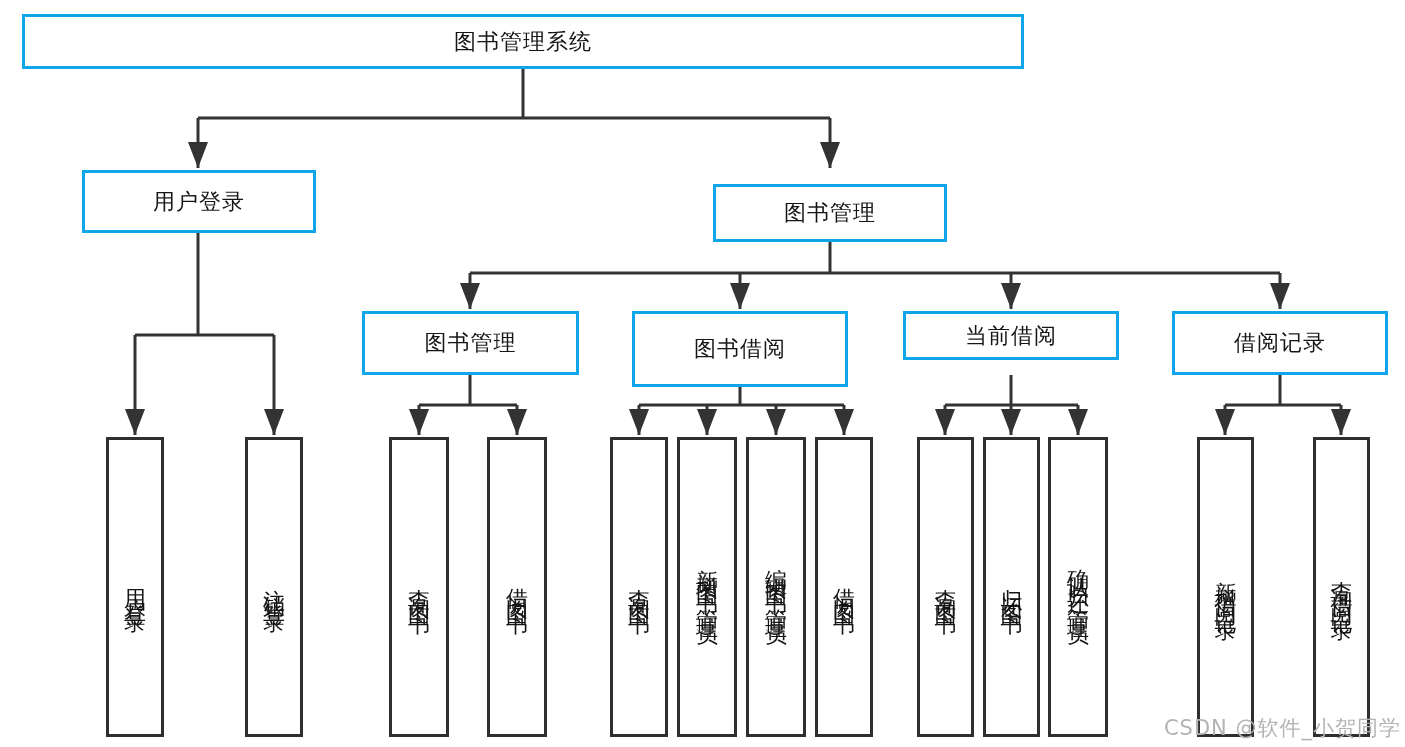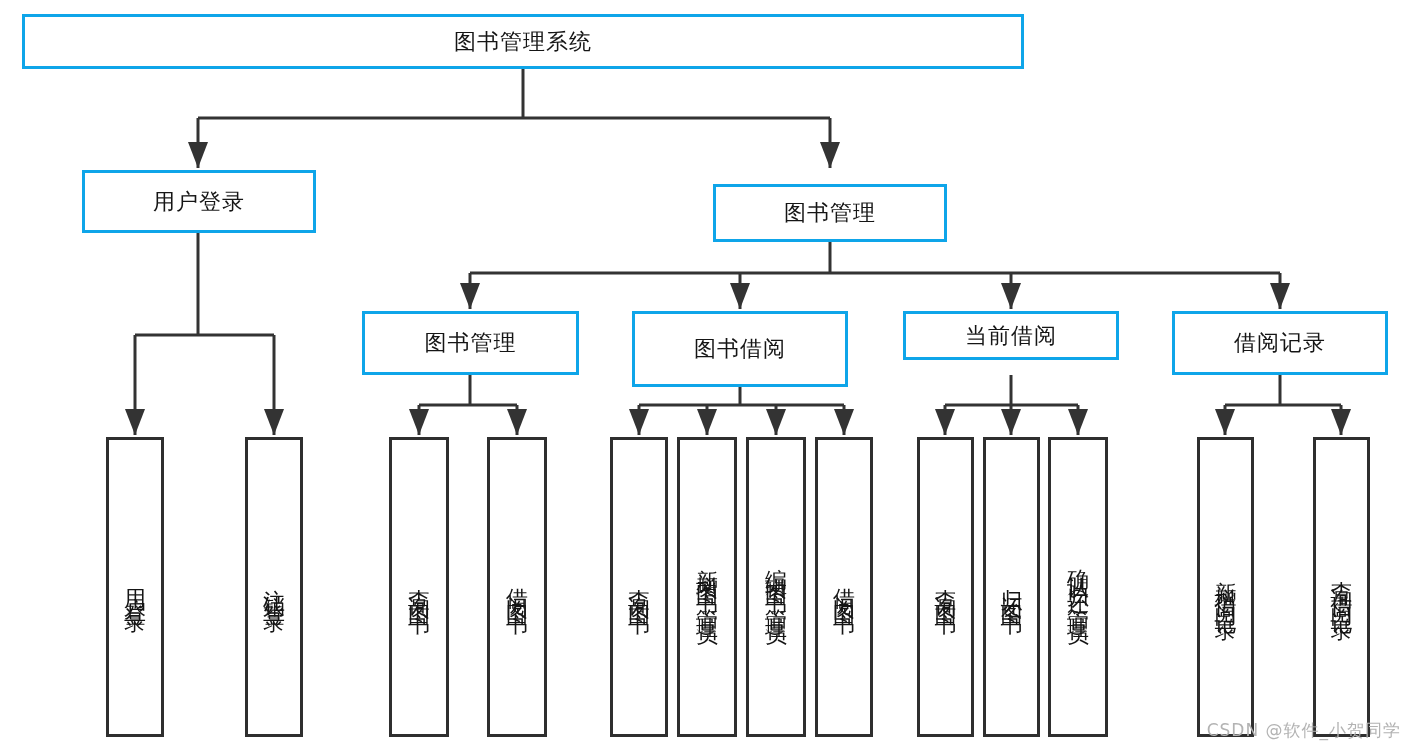--- a/index.html
+++ b/index.html
@@ -44,21 +44,21 @@
     color: #151515;
     letter-spacing: 8px;
     top: 437px;
     height: 300px;
     z-index: 2;
   }
   #watermark {
     position: absolute;
     right: 4px;
     bottom: 5px;
-    font-size: 17px;
+    font-size: 21px;
     color: #b3b3b3;
     letter-spacing: 1px;
     z-index: 3;
     white-space: nowrap;
   }
 </style>
 </head>
 <body>
 
 <div id="canvas">

